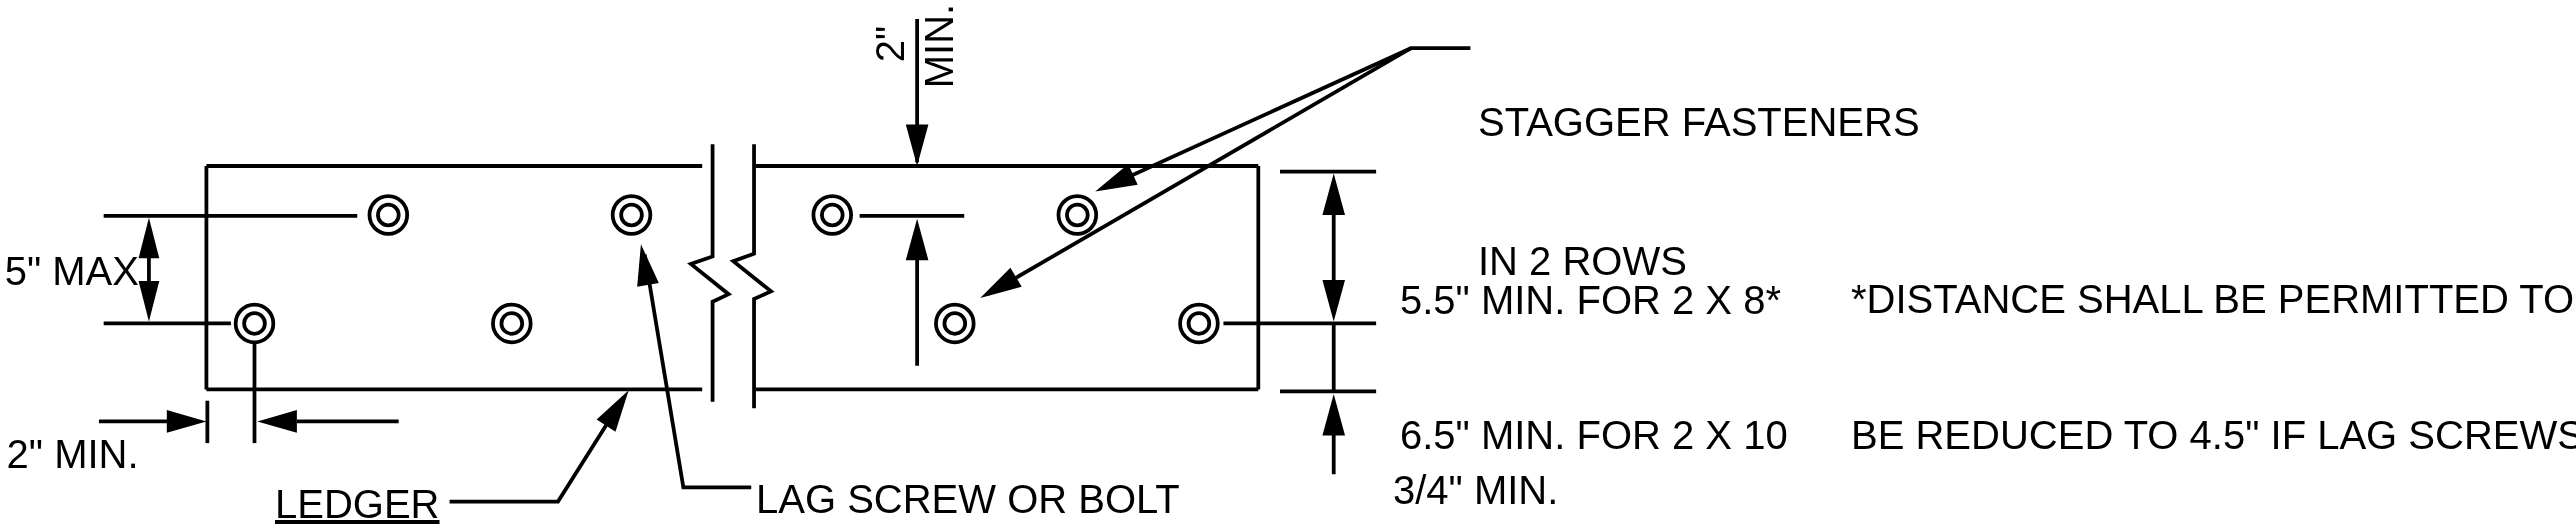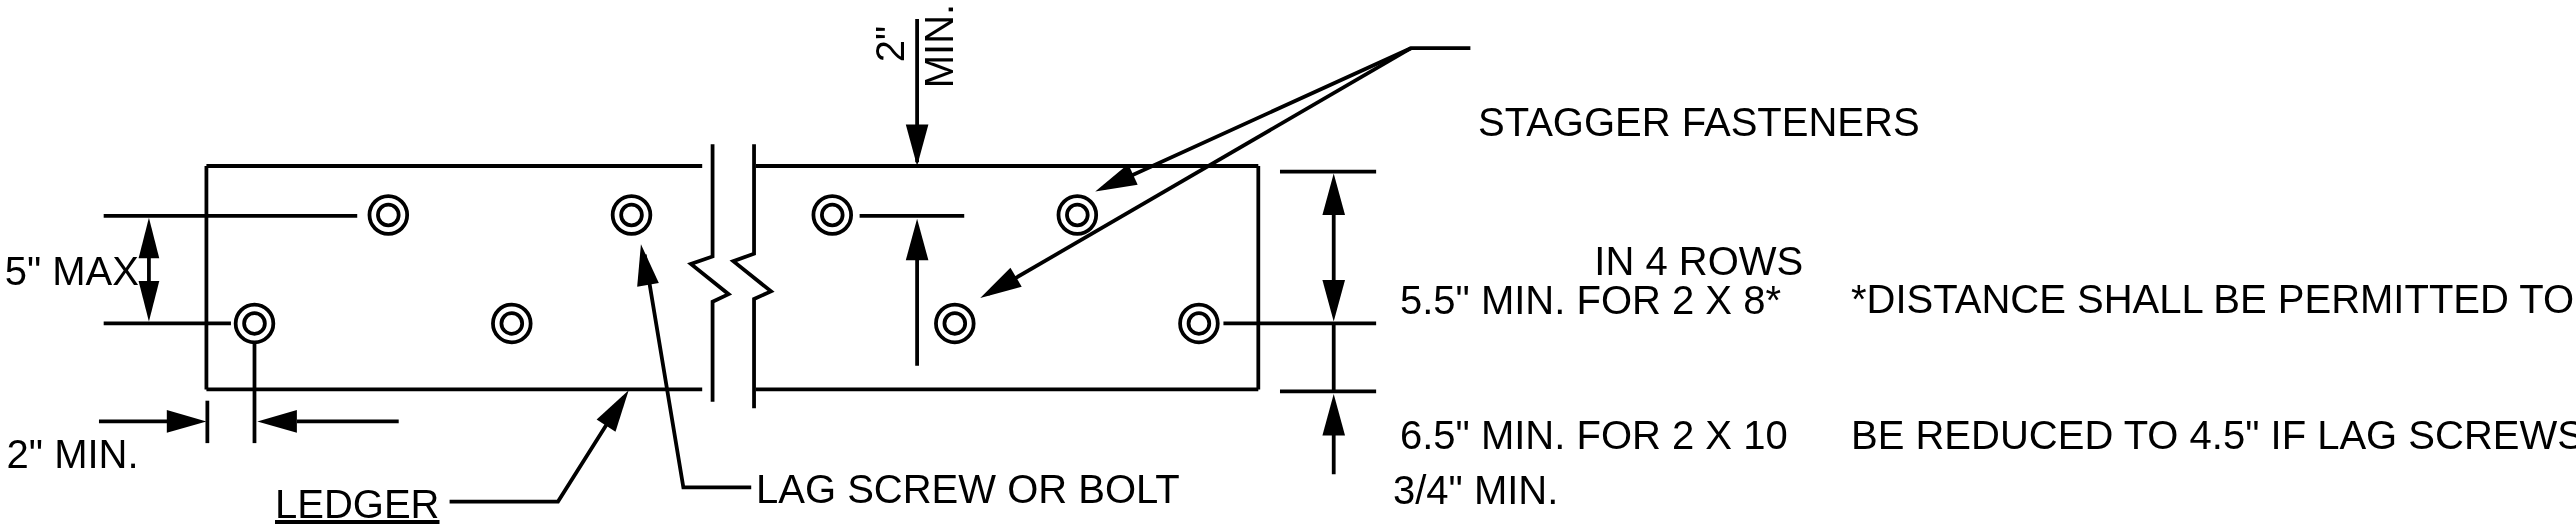--- a/index.html
+++ b/index.html
@@ -17,21 +17,21 @@
     font-size:40px;
     line-height:45px;
     white-space:pre;
     color:#000;
   }
   .vert{
     transform:translate(-50%,-50%) rotate(-90deg);
     transform-origin:center center;
     line-height:40px;
   }
-  .stagger-block div{line-height:49px;text-align:center;}
+  .stagger-block div{line-height:49px;}
   .dim-table div{line-height:45px;}
   .note-block div{line-height:46px;}
 </style>
 </head>
 <body>
 
 <div id="stage">
 
   <svg id="linework" viewBox="0 0 2733 561" xmlns="http://www.w3.org/2000/svg">
     <g stroke="#000000" stroke-width="4" fill="none">
@@ -117,29 +117,29 @@
       <polygon points="1040,316 1072,284 1084,304"></polygon>
     </g>
   </svg>
 
   <div class="lbl" style="left:4.7px;top:249px;">5" MAX</div>
 
   <div class="lbl" style="left:6.6px;top:432px;">2" MIN.</div>
 
   <div class="lbl" style="left:275px;top:482px;text-decoration:underline;">LEDGER</div>
 
-  <div class="lbl" style="left:756px;top:467px;">LAG SCREW OR BOLT</div>
+  <div class="lbl" style="left:756px;top:477px;">LAG SCREW OR BOLT</div>
 
   <div class="lbl vert" style="left:890px;top:44px;">2"</div>
 
   <div class="lbl vert" style="left:939px;top:46px;">MIN.</div>
 
   <div class="lbl stagger-block" style="left:1478px;top:7.5px;">
     <div>STAGGER FASTENERS</div>
-    <div>IN 4 ROWS</div>
+    <div>IN 2 ROWS</div>
   </div>
 
   <div class="lbl dim-table" style="left:1400px;top:188px;">
     <div>5.5" MIN. FOR 2 X 8*</div>
     <div>6.5" MIN. FOR 2 X 10</div>
     
   </div>
 
   <div class="lbl" style="left:1393px;top:468px;">3/4" MIN.</div>
 

